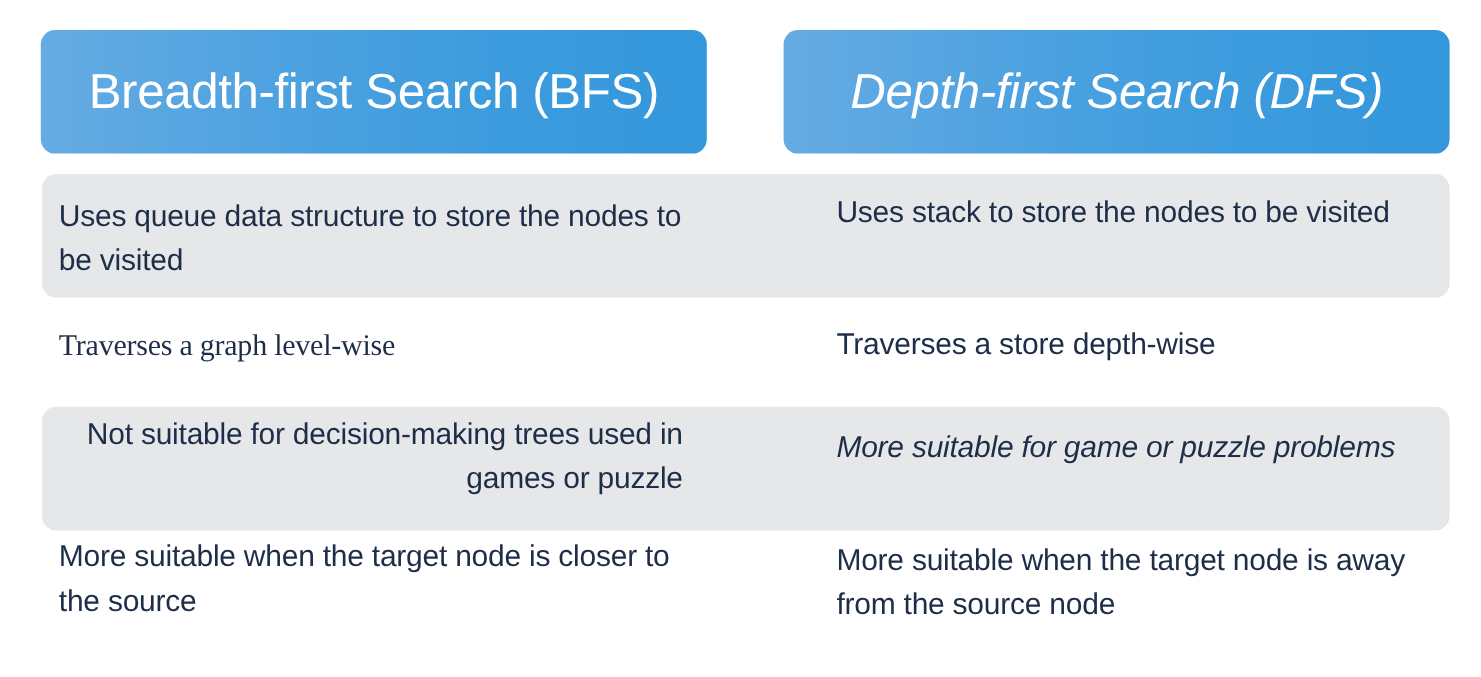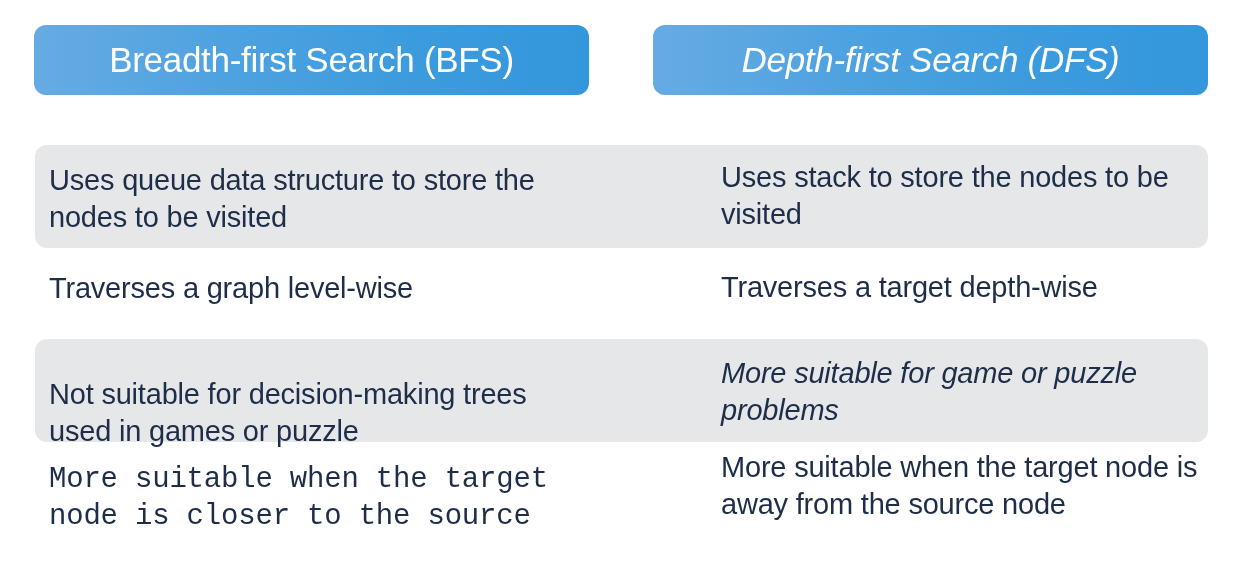--- a/index.html
+++ b/index.html
@@ -10,80 +10,80 @@
     body {
       width: 1234px;
       height: 564px;
       position: relative;
       overflow: hidden;
       font-family: "Liberation Sans", "DejaVu Sans", sans-serif;
     }
     .header {
       position: absolute;
       top: 25px;
-      height: 70px;
+      height: 103px;
       width: 555px;
       border-radius: 12px;
       background: linear-gradient(to right, #66abe3 0%, #4ea2e0 35%, #3b9bdd 70%, #3497dc 100%);
       display: flex;
       align-items: center;
       justify-content: center;
       color: #ffffff;
-      font-size: 35px;
+      font-size: 41px;
       letter-spacing: -0.3px;
     }
     .header.bfs { left: 34px; }
     .header.dfs { left: 653px; font-style: italic; }
 
     .row-band {
       position: absolute;
       left: 35px;
       width: 1173px;
       height: 103px;
       background: #e6e7e9;
       border-radius: 12px;
     }
     .row-band.r1 { top: 145px; }
     .row-band.r3 { top: 339px; }
 
     .cell {
       position: absolute;
       color: #1e2d48;
-      font-size: 29px;
+      font-size: 25px;
       line-height: 37px;
       letter-spacing: -0.2px;
     }
     .cell.left { left: 49px; width: 520px; }
-    .cell.right { left: 697px; width: 500px; margin-left: 24px; }
+    .cell.right { left: 697px; width: 500px; }
 
     .r1-left  { top: 162px; }
     .r1-right { top: 159px; }
-    .r2-left  { top: 270px; }
+    .r2-left  { top: 270px; font-family: Liberation Serif, serif; }
     .r2-right { top: 269px; }
-    .r3-left  { top: 376px; }
+    .r3-left  { top: 344px; text-align: right; }
     .r3-right { top: 355px; font-style: italic; }
-    .r4-left  { top: 461px; font-family: Liberation Mono, monospace; }
+    .r4-left  { top: 446px; }
     .r4-right { top: 449px; }
   </style>
 </head>
 <body>
 
 <div class="header bfs">
   <span>Breadth-first Search (BFS)</span>
 </div>
 <div class="header dfs">
   <span>Depth-first Search (DFS)</span>
 </div>
 
 <div class="row-band r1"></div>
 <div class="row-band r3"></div>
 
 <div class="cell left r1-left">Uses queue data structure to store the nodes to be visited</div>
 <div class="cell right r1-right">Uses stack to store the nodes to be visited</div>
 
 <div class="cell left r2-left">Traverses a graph level-wise</div>
-<div class="cell right r2-right">Traverses a target depth-wise</div>
+<div class="cell right r2-right">Traverses a store depth-wise</div>
 
 <div class="cell left r3-left">Not suitable for decision-making trees used in games or puzzle</div>
 <div class="cell right r3-right">More suitable for game or puzzle problems</div>
 
 <div class="cell left r4-left">More suitable when the target node is closer to the source</div>
 <div class="cell right r4-right">More suitable when the target node is away from the source node</div>
 
 </body></html>

